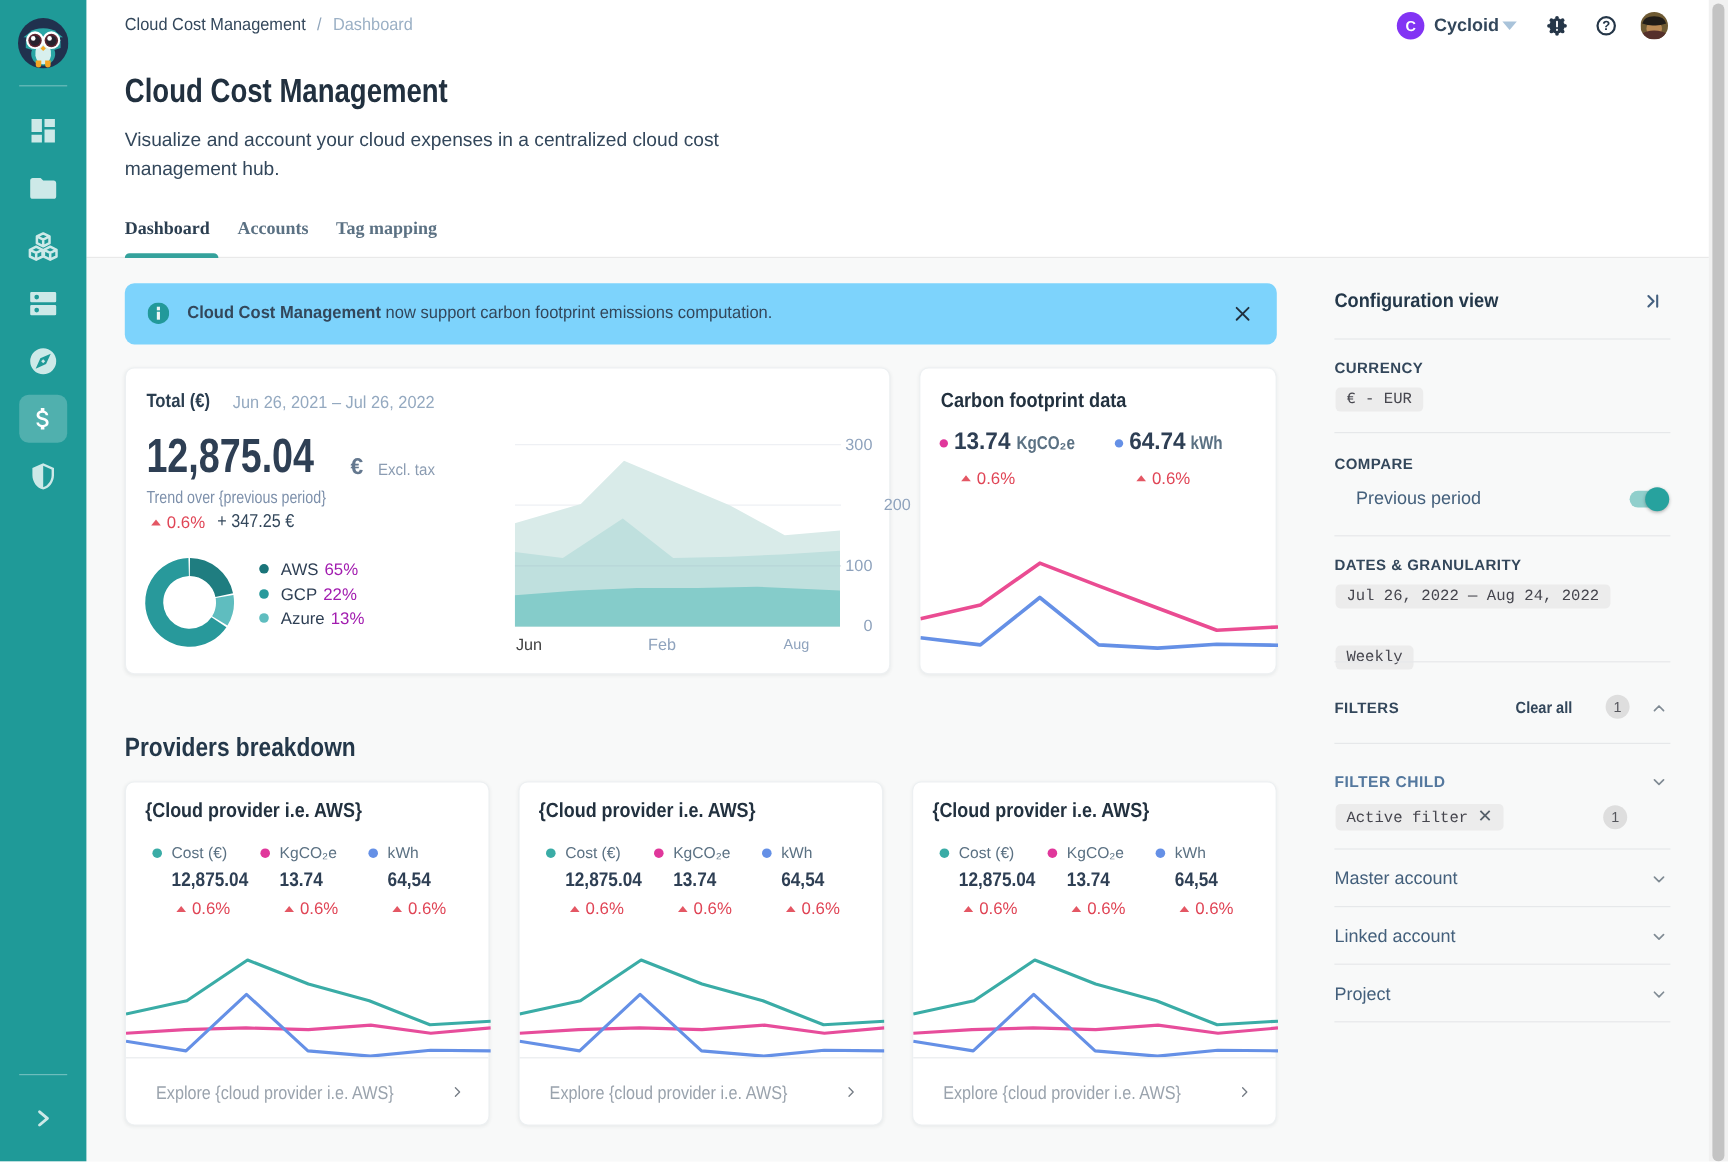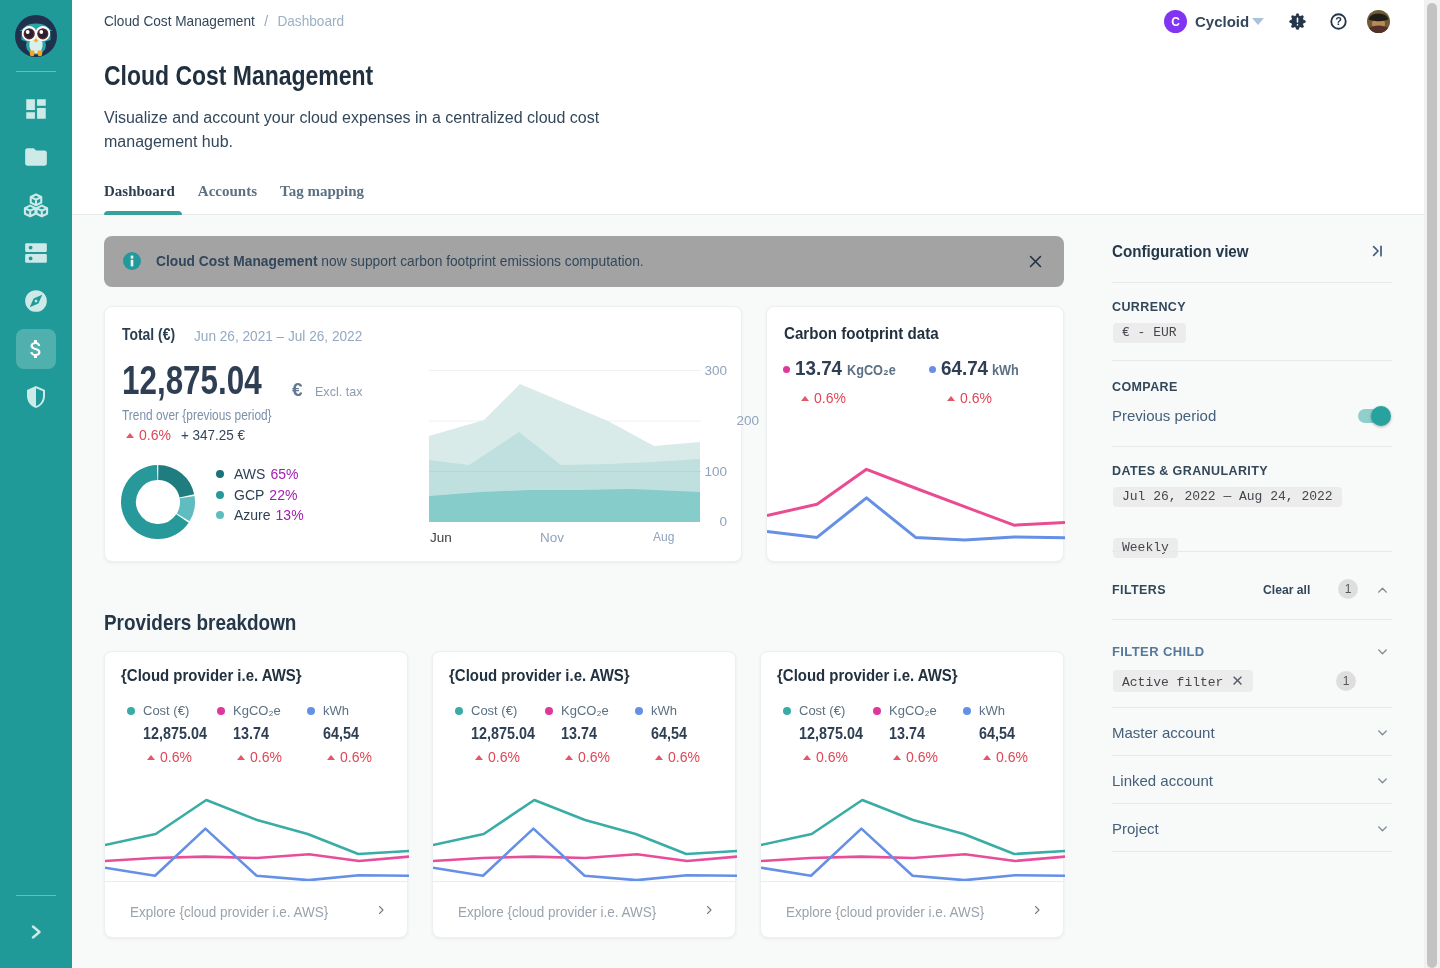--- a/index.html
+++ b/index.html
@@ -28,21 +28,21 @@
 .tabs { position:absolute; left:104px; top:183px; font-size:15px; font-weight:bold; color:#5b7183;font-family:Liberation Serif, serif; }
 .tabs span { margin-right:23px; }
 .tabs .on { color:#2b3e50; }
 .tab-underline { position:absolute; left:104px; top:211px; width:78px; height:4px; background:#35a29c; border-radius:4px 4px 0 0; }
 .head-divider { position:absolute; left:72px; top:214px; width:1352px; height:1px; background:#e9e9e9; }
 
 
 .content-bg { position:absolute; left:72px; top:215px; width:1352px; height:753px; background:#f8f9f9; }
 
 
-.banner { position:absolute; left:104px; top:236px; width:960px; height:51px; background:#a3a3a3; border-radius:8px; }
+.banner { position:absolute; left:104px; top:236px; width:960px; height:51px; background:#7dd3fc; border-radius:8px; }
 .banner .btext { position:absolute; left:52px; top:17px; font-size:14.5px; color:#33475b; transform:scaleX(.95); transform-origin:left; white-space:nowrap; }
 .banner .bx { position:absolute; right:20px; top:17px; width:17px; height:17px; }
 
 
 .card { position:absolute; background:#fff; border-radius:8px; border:1px solid #edf0f2; box-shadow:0 1px 3px rgba(40,50,60,.07); }
 .c-total { left:104px; top:306px; width:638px; height:256px; }
 .c-carbon { left:766px; top:306px; width:298px; height:256px; }
 .sect-title { position:absolute; left:104px; top:610px; font-size:22px; font-weight:bold; color:#24384a; transform:scaleX(.86); transform-origin:left; }
 .c-prov1 { left:104px; top:651px; width:304px; height:287px; }
 .c-prov2 { left:432px; top:651px; width:304px; height:287px; }
@@ -252,21 +252,21 @@
     <polygon points="0,75 55,59 91,23 179,60 225,85 271,81 271,161 0,161" fill="#d9ebe9"></polygon>
     <polygon points="0,99 40,104 90,71 132,104 180,103 222,101 271,98 271,161 0,161" fill="#bfe0de"></polygon>
     <polygon points="0,135 52,131 102,129 152,129 202,128 271,131 271,161 0,161" fill="#85ccca"></polygon>
     <line x1="0" y1="110.5" x2="272" y2="110.5" stroke="#9fb6c9" stroke-opacity=".25" stroke-width="1"></line>
   </svg>
   <div class="abs" style="left:596px;top:56px;width:26px;text-align:right;font-size:13.5px;color:#8fa3bd;">300</div>
   <div class="abs" style="left:596px;top:106px;width:26px;text-align:right;font-size:13.5px;color:#8fa3bd;margin-left:32px;">200</div>
   <div class="abs" style="left:596px;top:157px;width:26px;text-align:right;font-size:13.5px;color:#8fa3bd;">100</div>
   <div class="abs" style="left:596px;top:207px;width:26px;text-align:right;font-size:13.5px;color:#8fa3bd;">0</div>
   <div class="abs" style="left:325px;top:223px;font-size:13.5px;color:#404040;">Jun</div>
-  <div class="abs" style="left:435px;top:223px;font-size:13.5px;color:#8fa3bd;">Nov</div>
+  <div class="abs" style="left:435px;top:223px;font-size:13.5px;color:#8fa3bd;">Feb</div>
   <div class="abs" style="left:548px;top:223px;font-size:12px;color:#8fa3bd;">Aug</div>
 </div>
 
 <div class="card c-carbon">
   <div class="cb-title">Carbon footprint data</div>
   <div class="cb-dot" style="left:16px;top:59px;background:#e0379b;"></div>
   <div class="cb-num" style="left:28px;top:50px;">13.74</div>
   <div class="cb-unit" style="left:80px;top:54px;">KgCO₂e</div>
   <div class="cb-dot" style="left:162px;top:59px;background:#6590e6;"></div>
   <div class="cb-num" style="left:174px;top:50px;">64.74</div>
@@ -373,21 +373,21 @@
 
 <div class="cfg-title">Configuration view</div>
 <svg class="abs" style="left:1368px;top:243px;" width="16" height="16" viewBox="0 0 24 24" fill="none" stroke="#44607f" stroke-width="2.6" stroke-linecap="round" stroke-linejoin="round">
     <path d="M8.5 5.5 L15 12 L8.5 18.5 M19.5 5 V19"></path>
   </svg>
 <div class="cfg-div" style="top:282px;"></div>
 <div class="cfg-lab" style="top:300px;">CURRENCY</div>
 <div class="chip" style="left:1113px;top:323px;">€ - EUR</div>
 <div class="cfg-div" style="top:360px;"></div>
 <div class="cfg-lab" style="top:380px;">COMPARE</div>
-<div class="cfg-text" style="top:407px;">Previous period</div>
+<div class="cfg-text" style="top:407px;margin-left:18px;">Previous period</div>
 <div class="abs" style="left:1358px;top:409px;width:30px;height:14px;border-radius:7px;background:#90cfcc;"></div>
 <div class="abs" style="left:1371px;top:406px;width:20px;height:20px;border-radius:50%;background:#27a29e;box-shadow:0 1px 3px rgba(0,0,0,.3);"></div>
 <div class="cfg-div" style="top:446px;"></div>
 <div class="cfg-lab" style="top:464px;">DATES &amp; GRANULARITY</div>
 <div class="chip" style="left:1113px;top:487px;">Jul 26, 2022 — Aug 24, 2022</div>
 <div class="chip" style="left:1113px;top:538px;">Weekly</div>
 <div class="cfg-div" style="top:551px;"></div>
 <div class="cfg-lab" style="top:583px;">FILTERS</div>
 <div class="abs" style="left:1263px;top:582px;font-size:13.5px;font-weight:bold;color:#33475b;transform:scaleX(.9);transform-origin:left;">Clear all</div>
 <div class="badge" style="left:1338px;top:579px;">1</div>

